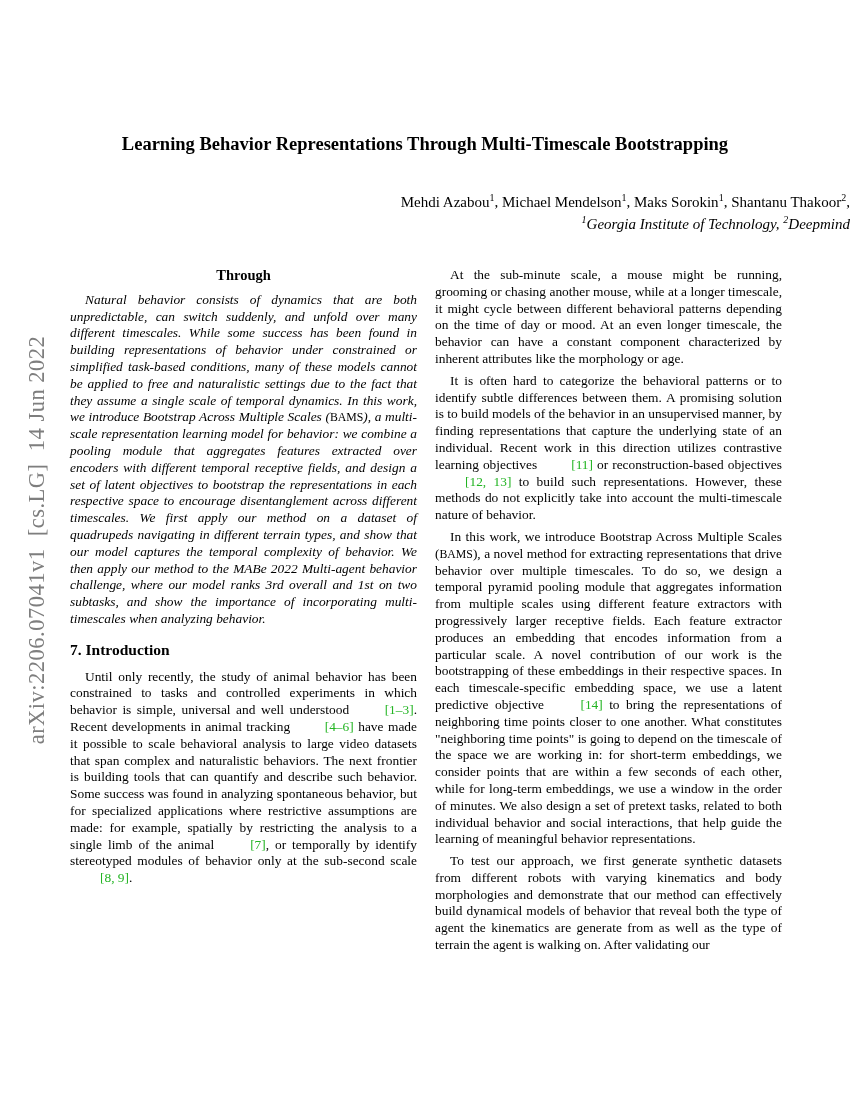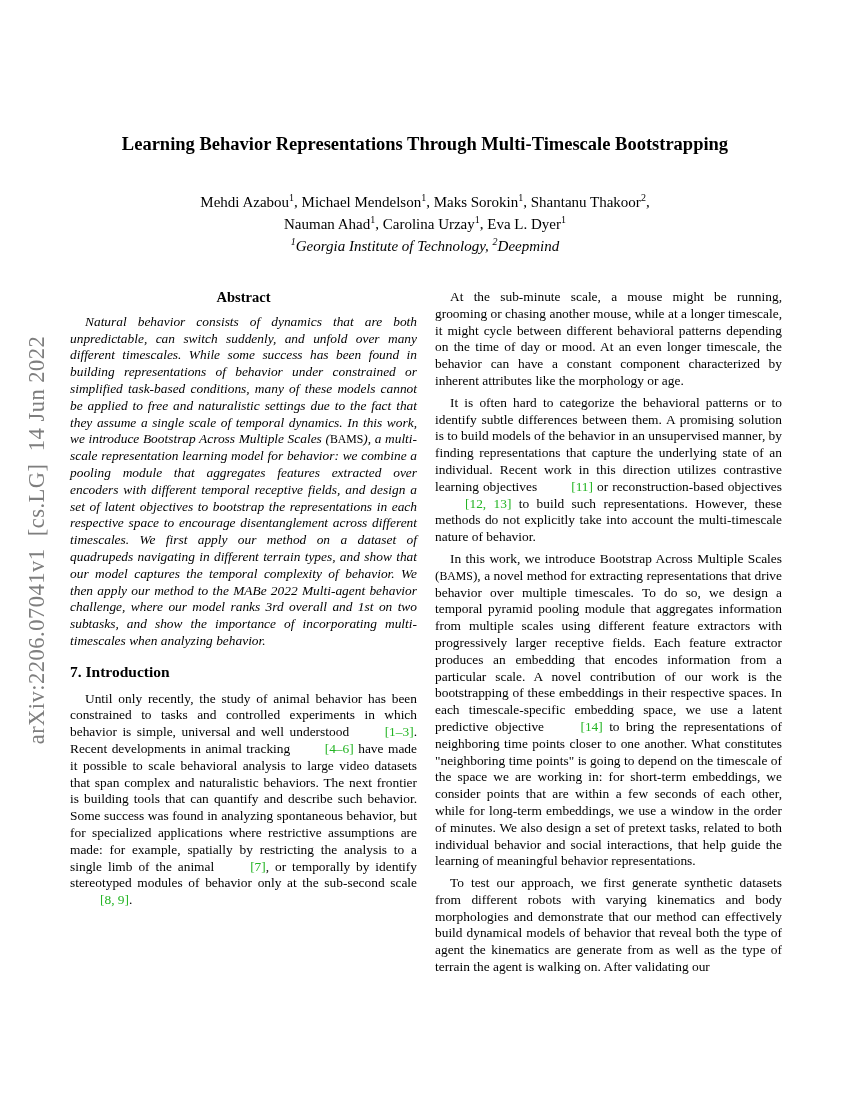--- a/index.html
+++ b/index.html
@@ -15,21 +15,21 @@
   .watermark {
     position:absolute; left:37px; top:540px;
     transform:translate(-50%,-50%) rotate(-90deg);
     font-size:22.5px; color:var(--wm);
     white-space:pre; letter-spacing:0.5px;
   }
   .title {
     margin:134px 80px 0;
     text-align:center; font-size:18.5px; font-weight:bold;
   }
-  .authors { margin-top:36px; text-align:center; font-size:15px; line-height:22px; }
+  .authors { margin-top:36px; text-align:right; font-size:15px; line-height:22px; }
   .affil { font-style:italic; }
   .authors sup, .affil sup { font-size:10px; }
   .columns {
     display:flex; gap:18px;
     margin:32px 68px 0 70px;
   }
   .col {
     flex:1; min-width:0;
     font-size:13.4px; line-height:16.8px;
     text-align:justify;
@@ -47,28 +47,27 @@
 <body>
 
 <div class="page">
 
   <div class="watermark">arXiv:2206.07041v1  [cs.LG]  14 Jun 2022</div>
 
   <h1 class="title">Learning Behavior Representations Through Multi-Timescale Bootstrapping</h1>
 
   <div class="authors">
     <div>Mehdi Azabou<sup>1</sup>, Michael Mendelson<sup>1</sup>, Maks Sorokin<sup>1</sup>, Shantanu Thakoor<sup>2</sup>,</div>
-    <div>Nauman Ahad<sup>1</sup>, Carolina Urzay<sup>1</sup>, Eva L. Dyer<sup>1</sup></div>
     <div class="affil"><sup>1</sup>Georgia Institute of Technology, <sup>2</sup>Deepmind</div>
   </div>
 
   <div class="columns">
 
     <div class="col">
-      <div class="abstract-head">Abstract</div>
+      <div class="abstract-head">Through</div>
       <p class="para abstract-body">Natural behavior consists of dynamics that are both unpredictable, can switch suddenly, and unfold over many different timescales. While some success has been found in building representations of behavior under constrained or simplified task-based conditions, many of these models cannot be applied to free and naturalistic settings due to the fact that they assume a single scale of temporal dynamics. In this work, we introduce Bootstrap Across Multiple Scales (<span class="tt">BAMS</span>), a multi-scale representation learning model for behavior: we combine a pooling module that aggregates features extracted over encoders with different temporal receptive fields, and design a set of latent objectives to bootstrap the representations in each respective space to encourage disentanglement across different timescales. We first apply our method on a dataset of quadrupeds navigating in different terrain types, and show that our model captures the temporal complexity of behavior. We then apply our method to the MABe 2022 Multi-agent behavior challenge, where our model ranks 3rd overall and 1st on two subtasks, and show the importance of incorporating multi-timescales when analyzing behavior.</p>
 
       <div class="section-head">7. Introduction</div>
       <p class="para">Until only recently, the study of animal behavior has been constrained to tasks and controlled experiments in which behavior is simple, universal and well understood <span class="cite">[1–3]</span>. Recent developments in animal tracking <span class="cite">[4–6]</span> have made it possible to scale behavioral analysis to large video datasets that span complex and naturalistic behaviors. The next frontier is building tools that can quantify and describe such behavior. Some success was found in analyzing spontaneous behavior, but for specialized applications where restrictive assumptions are made: for example, spatially by restricting the analysis to a single limb of the animal <span class="cite">[7]</span>, or temporally by identify stereotyped modules of behavior only at the sub-second scale <span class="cite">[8, 9]</span>.</p>
     </div>
 
     <div class="col">
       <p class="para">At the sub-minute scale, a mouse might be running, grooming or chasing another mouse, while at a longer timescale, it might cycle between different behavioral patterns depending on the time of day or mood. At an even longer timescale, the behavior can have a constant component characterized by inherent attributes like the morphology or age.</p>
       <p class="para">It is often hard to categorize the behavioral patterns or to identify subtle differences between them. A promising solution is to build models of the behavior in an unsupervised manner, by finding representations that capture the underlying state of an individual. Recent work in this direction utilizes contrastive learning objectives <span class="cite">[11]</span> or reconstruction-based objectives <span class="cite">[12, 13]</span> to build such representations. However, these methods do not explicitly take into account the multi-timescale nature of behavior.</p>
       <p class="para">In this work, we introduce Bootstrap Across Multiple Scales (<span class="tt">BAMS</span>), a novel method for extracting representations that drive behavior over multiple timescales. To do so, we design a temporal pyramid pooling module that aggregates information from multiple scales using different feature extractors with progressively larger receptive fields. Each feature extractor produces an embedding that encodes information from a particular scale. A novel contribution of our work is the bootstrapping of these embeddings in their respective spaces. In each timescale-specific embedding space, we use a latent predictive objective <span class="cite">[14]</span> to bring the representations of neighboring time points closer to one another. What constitutes "neighboring time points" is going to depend on the timescale of the space we are working in: for short-term embeddings, we consider points that are within a few seconds of each other, while for long-term embeddings, we use a window in the order of minutes. We also design a set of pretext tasks, related to both individual behavior and social interactions, that help guide the learning of meaningful behavior representations.</p>

